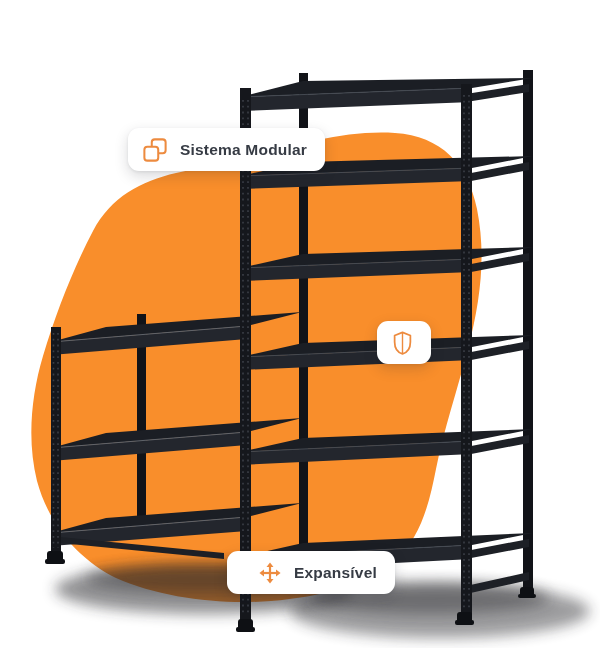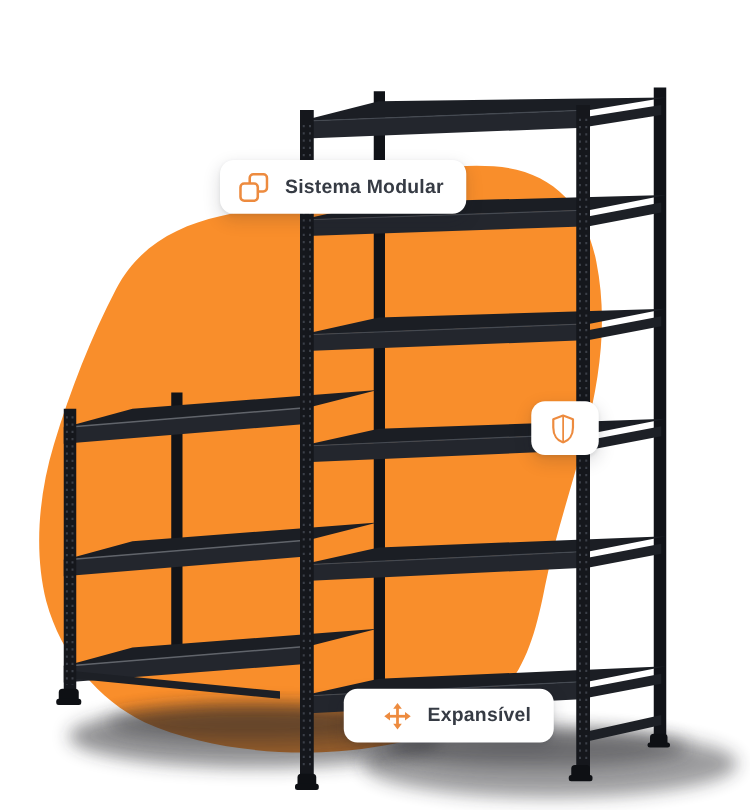--- a/index.html
+++ b/index.html
@@ -18,21 +18,20 @@
   .hl{stroke:#454a52;stroke-width:1;fill:none;}
   .hl2{stroke:#60646b;stroke-width:1.2;fill:none;}
   .dots{stroke:#3b3f47;stroke-width:1.6;stroke-dasharray:1.8 4;fill:none;}
   .shadow{fill:#26252a;filter:url(#softblur);}
   
   .feature-badge{
     position:absolute;display:flex;align-items:center;gap:13px;
     background:#fff;border-radius:11px;height:43px;padding:0 18px 0 15px;
     box-shadow:0 5px 14px rgba(30,32,40,.17),0 1px 3px rgba(30,32,40,.08);
     z-index:5;
-    margin-left:48px;
   }
   .feature-badge .label{
     font-size:15.5px;font-weight:700;color:#363b44;letter-spacing:.2px;white-space:nowrap;
   }
   .badge-icon{display:flex;align-items:center;justify-content:center;}
   #badge-modular{left:128px;top:128px;}
   #badge-soldada{left:377px;top:321px;}
   #badge-expansivel{left:227px;top:551px;padding-left:32px;}
 </style>
 </head>

